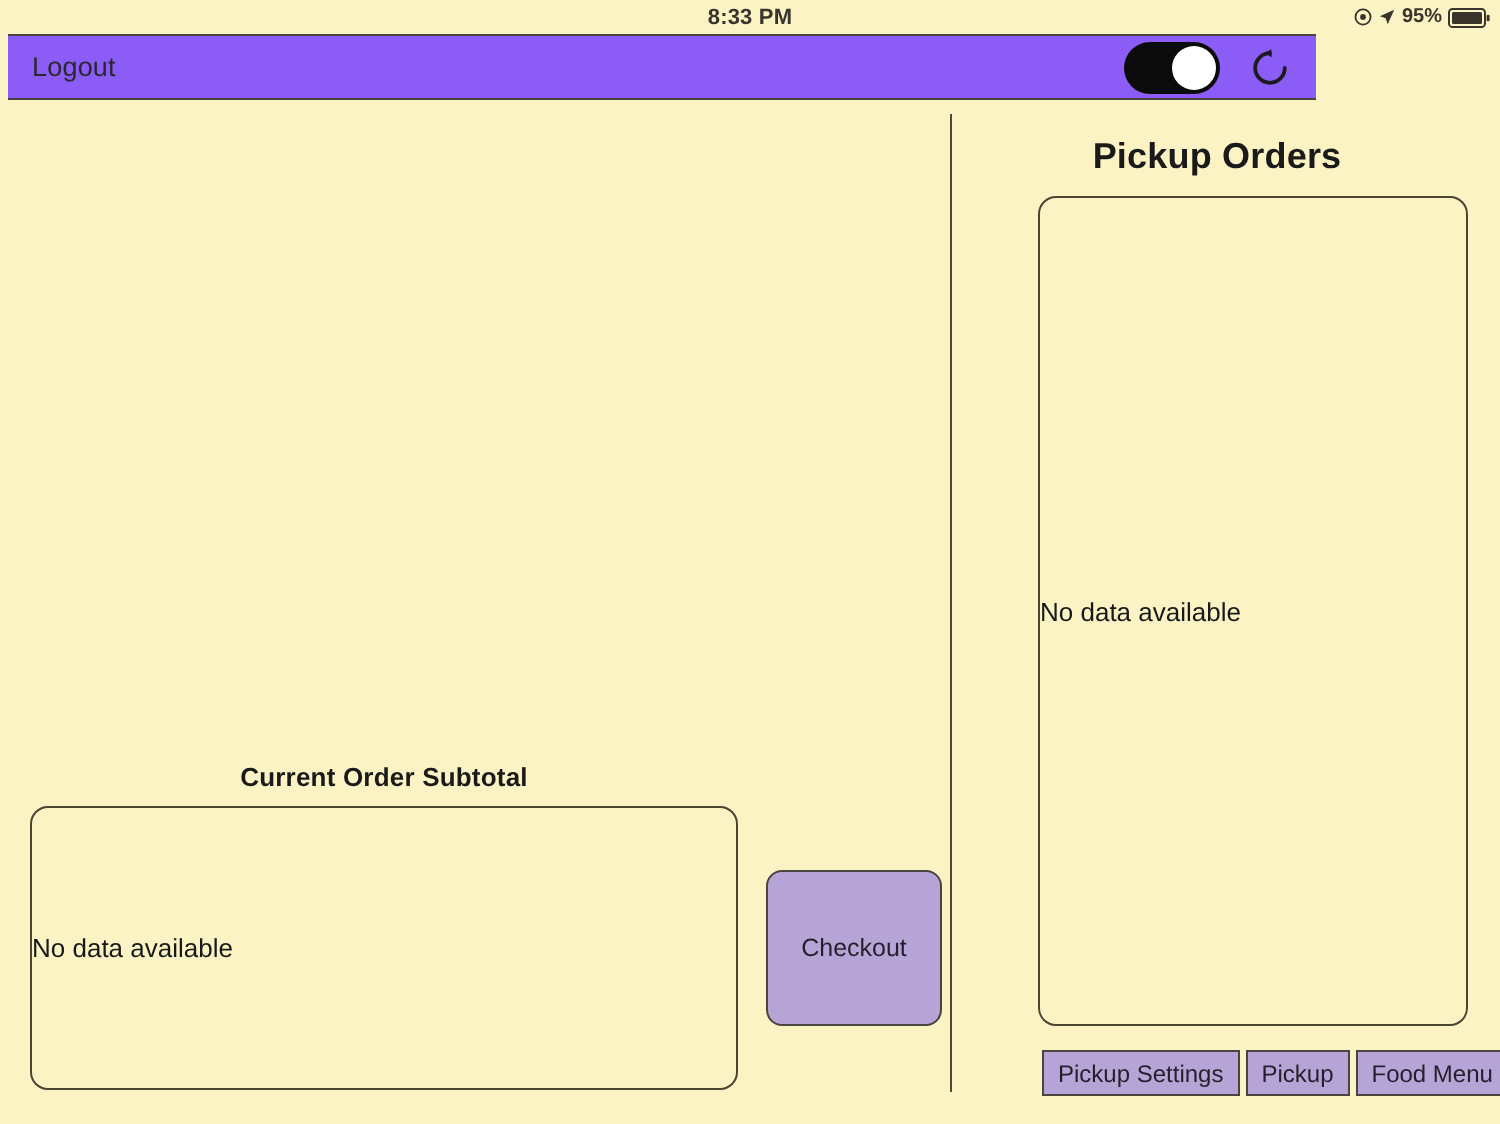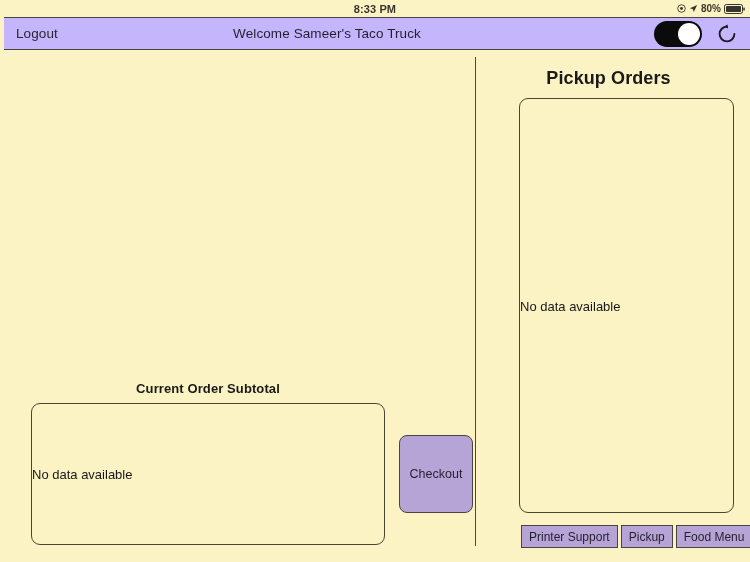--- a/index.html
+++ b/index.html
@@ -49,23 +49,23 @@
   }
   .lock-icon { width: 9px; height: 9px; display:block; }
   .loc-icon { width: 9px; height: 9px; display:block; }
   .battery-icon { width: 21px; height: 10px; display:block; }
 
   
   .toolbar {
     position: absolute;
     top: 17px;
     left: 4px;
-    width: 746px;
+    width: 654px;
     height: 33px;
-    background: #c4b5fd;
+    background: #8b5cf6;
     border-top: 1.5px solid #4a4440;
     border-bottom: 1.5px solid #4a4440;
     box-sizing: border-box;
     display: flex;
     align-items: center;
   }
   .toolbar-logout {
     position: absolute;
     left: 12px;
     font-size: 13.5px;
@@ -118,21 +118,21 @@
     left: 475px;
     top: 57px;
     width: 1px;
     height: 489px;
     background: #4f4a32;
   }
 
   
   .left-pane {
     position: absolute;
-    left: 16px; top: 50px;
+    left: 0; top: 50px;
     width: 475px;
     height: 512px;
     text-decoration: underline;
   }
   .subtotal-heading {
     position: absolute;
     left: 15px;
     top: 331px;
     width: 354px;
     text-align: center;
@@ -157,21 +157,21 @@
     left: 0; right: 0;
     top: 50%;
     transform: translateY(-50%);
     font-size: 13px;
     color: #17181a;
   }
   .checkout-btn {
     position: absolute;
     left: 383px;
     top: 385px;
-    width: 74px;
+    width: 88px;
     height: 78px;
     background: #b7a4d7;
     border: 1px solid #4a4440;
     border-radius: 8px;
     box-sizing: border-box;
     display: flex;
     align-items: center;
     justify-content: center;
     font-size: 12.5px;
     color: #241f2c;
@@ -240,34 +240,33 @@
       <svg class="lock-icon" viewBox="0 0 10 10">
         <circle cx="5" cy="5" r="4.2" fill="none" stroke="#3a352c" stroke-width="1"></circle>
         <circle cx="5" cy="5" r="1.6" fill="#3a352c"></circle>
       </svg>
     </span>
     <span>
       <svg class="loc-icon" viewBox="0 0 10 10">
         <path d="M9 1 L1 4.6 L4.3 5.7 L5.4 9 Z" fill="#3a352c"></path>
       </svg>
     </span>
-    <span class="status-battery-text">80%</span>
+    <span class="status-battery-text">95%</span>
     <span>
       <svg class="battery-icon" viewBox="0 0 21 10">
         <rect x="0.5" y="0.5" width="18" height="9" rx="1.8" fill="none" stroke="#3a352c" stroke-width="1"></rect>
         <rect x="2" y="2" width="15" height="6" rx="0.8" fill="#3a352c"></rect>
         <rect x="19.3" y="3.4" width="1.5" height="3.2" rx="0.6" fill="#3a352c"></rect>
       </svg>
     </span>
   </div>
 </div>
 
 <div class="toolbar">
   <span class="toolbar-logout">Logout</span>
-  <span class="toolbar-title">Welcome Sameer's Taco Truck</span>
   <div class="toggle">
     <div class="toggle-knob"></div>
   </div>
   <div class="refresh-btn">
     <svg viewBox="0 0 22 22">
       <path d="M11 3.6 A7.4 7.4 0 1 0 18.4 11" fill="none" stroke="#1d1a22" stroke-width="1.9" stroke-linecap="round"></path>
       <path d="M8.2 3.6 L11.6 1.6 L11.9 5.6 Z" fill="#1d1a22"></path>
     </svg>
   </div>
 </div>
@@ -281,17 +280,17 @@
   </div>
   <div class="checkout-btn">Checkout</div>
 </div>
 
 <div class="right-pane">
   <div class="pickup-heading">Pickup Orders</div>
   <div class="pickup-panel">
     <div class="panel-empty-text">No data available</div>
   </div>
   <div class="bottom-bar">
-    <div class="bottom-btn">Printer Support</div>
+    <div class="bottom-btn">Pickup Settings</div>
     <div class="bottom-btn">Pickup</div>
     <div class="bottom-btn">Food Menu</div>
   </div>
 </div>
 
 </body></html>

